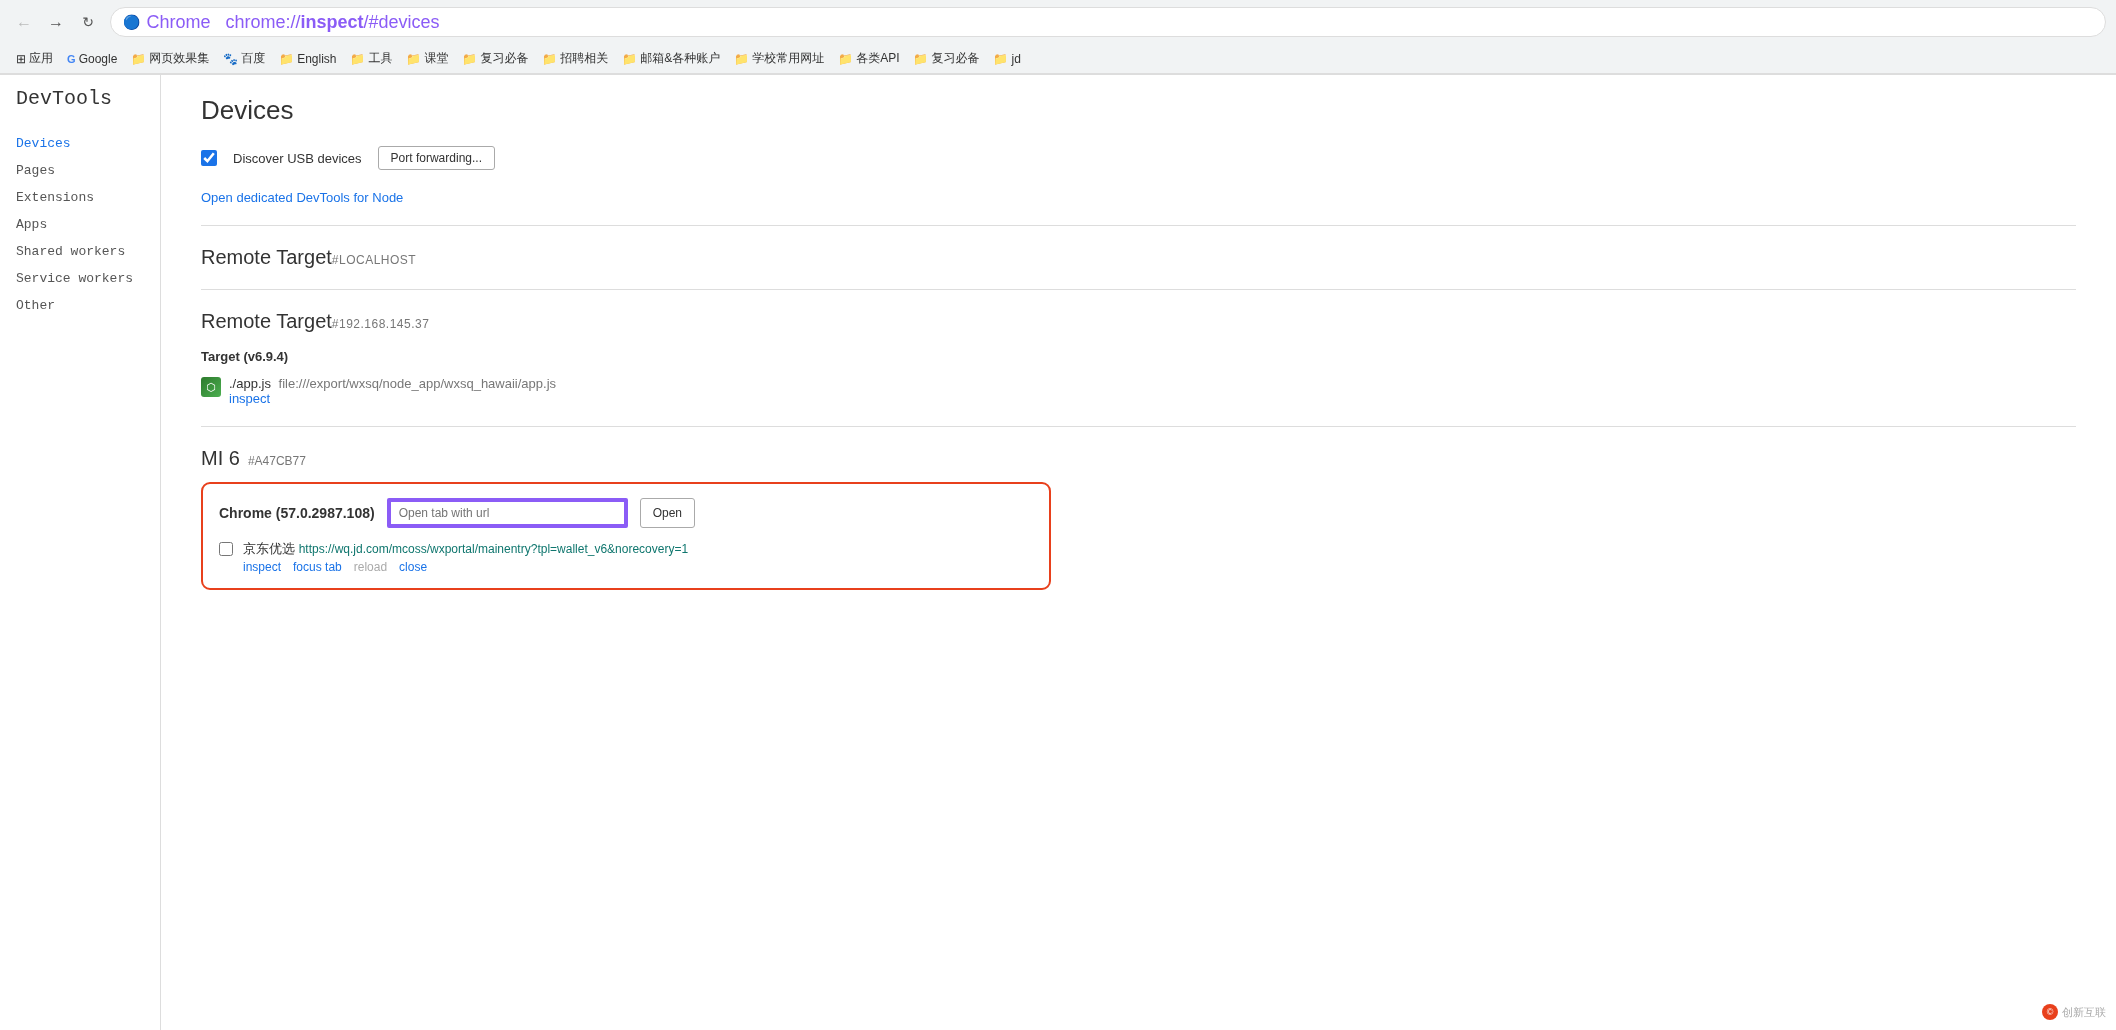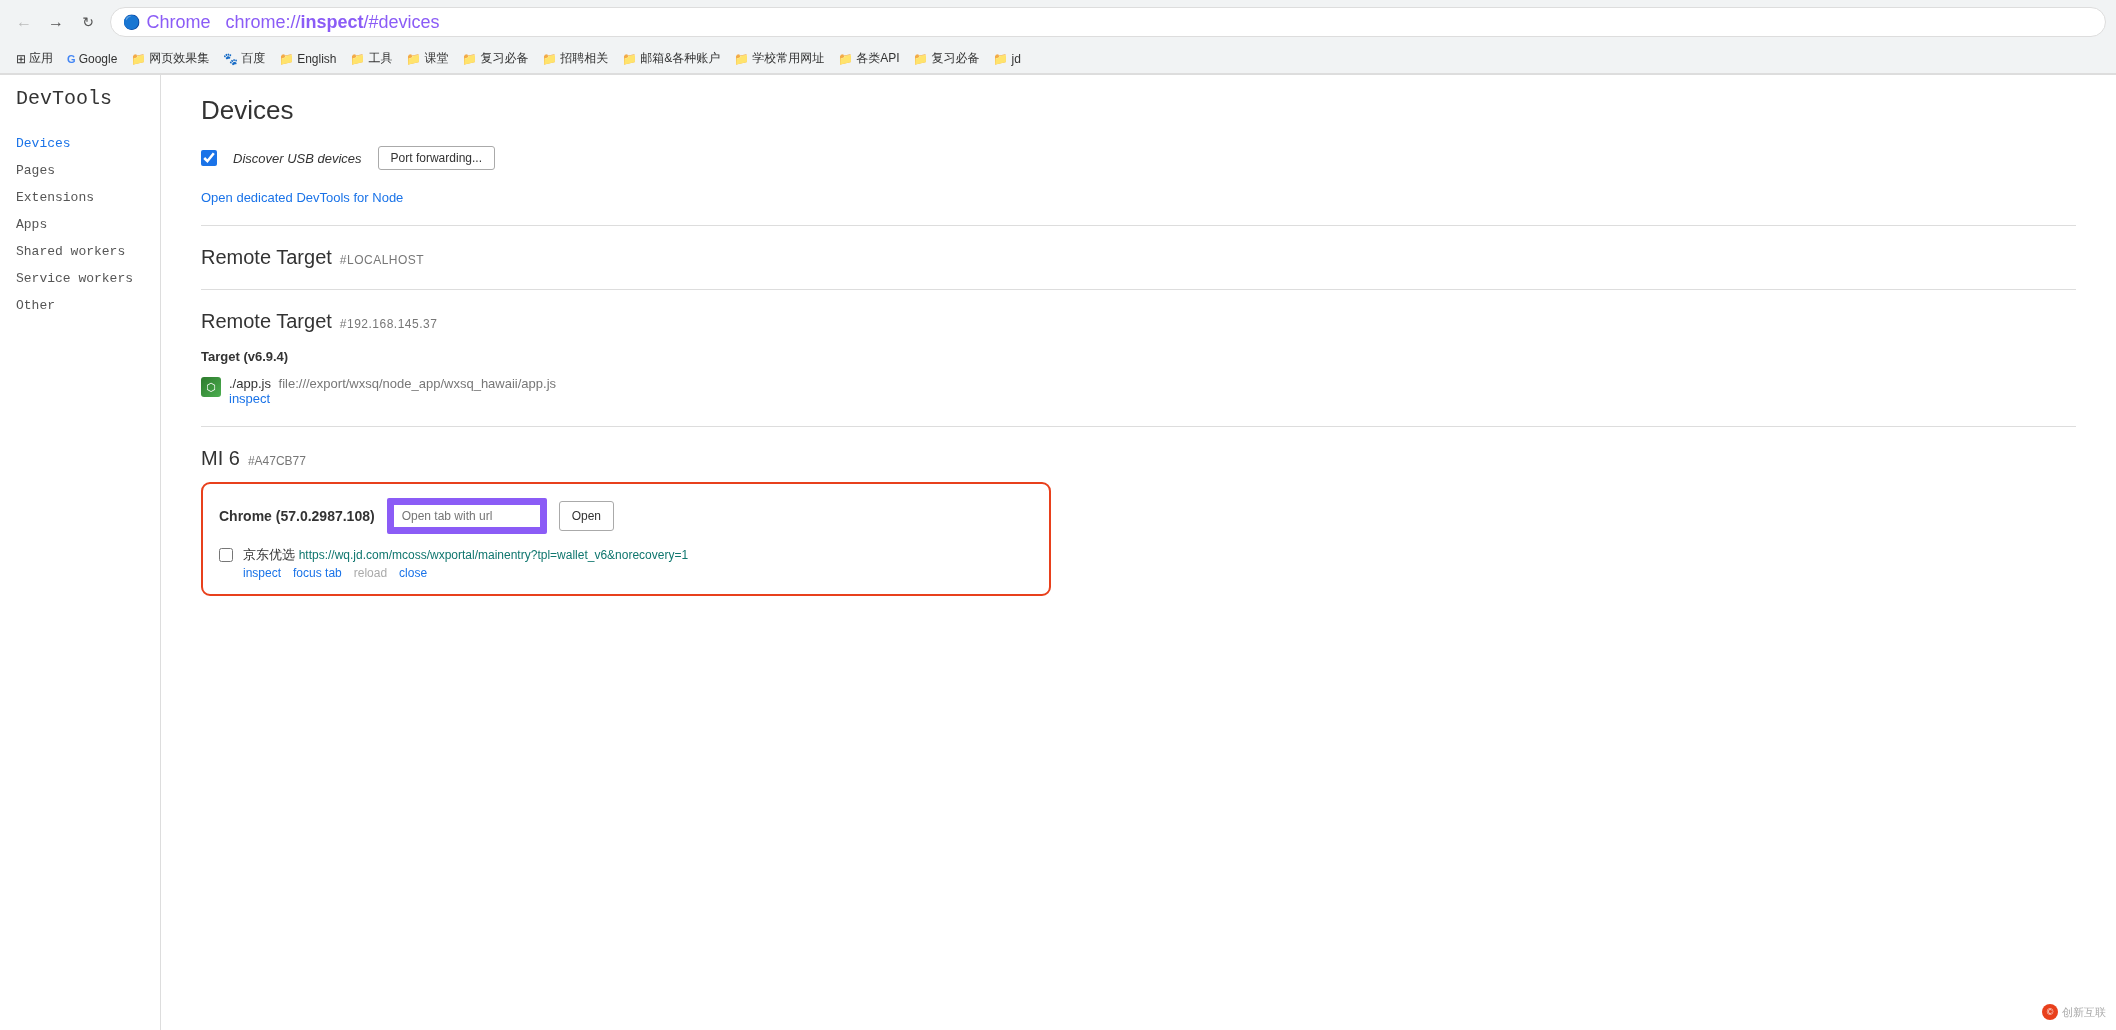--- a/index.html
+++ b/index.html
@@ -30,31 +30,31 @@
     .sidebar-item.active { color: #1a73e8; font-weight: 500; }
 
     
     .content { flex: 1; padding: 20px 40px; overflow-y: auto; background: #fff; }
     .page-title { font-size: 26px; font-weight: 300; color: #333; margin-bottom: 20px; }
 
     
     .checkbox-section { margin-bottom: 20px; }
     .checkbox-row { display: flex; align-items: center; gap: 16px; margin-bottom: 12px; }
     .checkbox-row input[type="checkbox"] { width: 16px; height: 16px; accent-color: #1a73e8; cursor: pointer; }
-    .checkbox-label { font-size: 13px; color: #333; font-style: italic; }
+    .checkbox-label { font-size: 13px; color: #333; }
     .btn-outline { background: #fff; border: 1px solid #aaa; border-radius: 3px; padding: 4px 12px; font-size: 12px; cursor: pointer; color: #333; }
 
     
     .devtools-link { color: #1a73e8; text-decoration: none; font-size: 13px; cursor: pointer; }
 
     
     .divider { border: none; border-top: 1px solid #ddd; margin: 20px 0; }
 
     
-    .section-header { display: flex; align-items: baseline; gap: 8px; margin-bottom: 16px; margin-top: 8px; }
+    .section-header { display: flex; align-items: baseline; margin-bottom: 16px; margin-top: 8px; }
     .section-title { font-size: 20px; font-weight: 300; color: #333; }
     .section-subtitle { font-size: 12px; color: #777; text-transform: uppercase; letter-spacing: 0.5px; }
 
     
     .target-label { font-size: 13px; font-weight: 700; color: #333; margin-bottom: 12px; }
     .target-entry { display: flex; align-items: flex-start; gap: 8px; margin-bottom: 4px; }
     .target-icon { width: 20px; height: 20px; border-radius: 3px; background: linear-gradient(135deg, #2d7a2d, #4caf50); display: flex; align-items: center; justify-content: center; font-size: 11px; color: white; flex-shrink: 0; margin-top: 1px; }
     .target-file { font-size: 13px; font-weight: 500; color: #333; }
     .target-path { font-size: 13px; color: #777; margin-left: 4px; }
     .inspect-link { color: #1a73e8; text-decoration: none; font-size: 13px; cursor: pointer; }
@@ -62,21 +62,21 @@
     
     .device-section { }
     .device-header { display: flex; align-items: baseline; gap: 8px; margin-bottom: 12px; }
     .device-name { font-size: 20px; font-weight: 300; color: #333; }
     .device-id { font-size: 12px; color: #777; }
 
     
     .device-box { border: 2px solid #e8401c; border-radius: 9px; padding: 14px 16px; margin-bottom: 16px; max-width: 850px; }
     .device-chrome-row { display: flex; align-items: center; gap: 12px; margin-bottom: 12px; }
     .device-chrome-label { font-size: 14px; font-weight: 700; color: #333; }
-    .open-tab-input { border: 7px solid #8b5cf6; border-radius: 2px; padding: 4px 8px; font-size: 12px; width: 160px; }
+    .open-tab-input { border: 4px solid #8b5cf6; border-radius: 2px; padding: 4px 8px; font-size: 12px; width: 241px; }
     .open-btn { background: #fff; border: 1px solid #aaa; border-radius: 3px; padding: 7px 12px; font-size: 12px; cursor: pointer; color: #333; }
 
     .tab-row { display: flex; align-items: flex-start; gap: 10px; margin-top: 6px; }
     .tab-checkbox { width: 14px; height: 14px; margin-top: 2px; flex-shrink: 0; cursor: pointer; }
     .tab-info { flex: 1; }
     .tab-title { font-size: 13px; font-weight: 400; color: #333; }
     .tab-url { font-size: 12px; color: #0f766e; word-break: break-all; }
     .tab-actions { display: flex; gap: 12px; margin-top: 2px; }
     .tab-action-link { color: #1a73e8; text-decoration: none; font-size: 12px; cursor: pointer; }
     .tab-action-link.gray { color: #aaa; }

